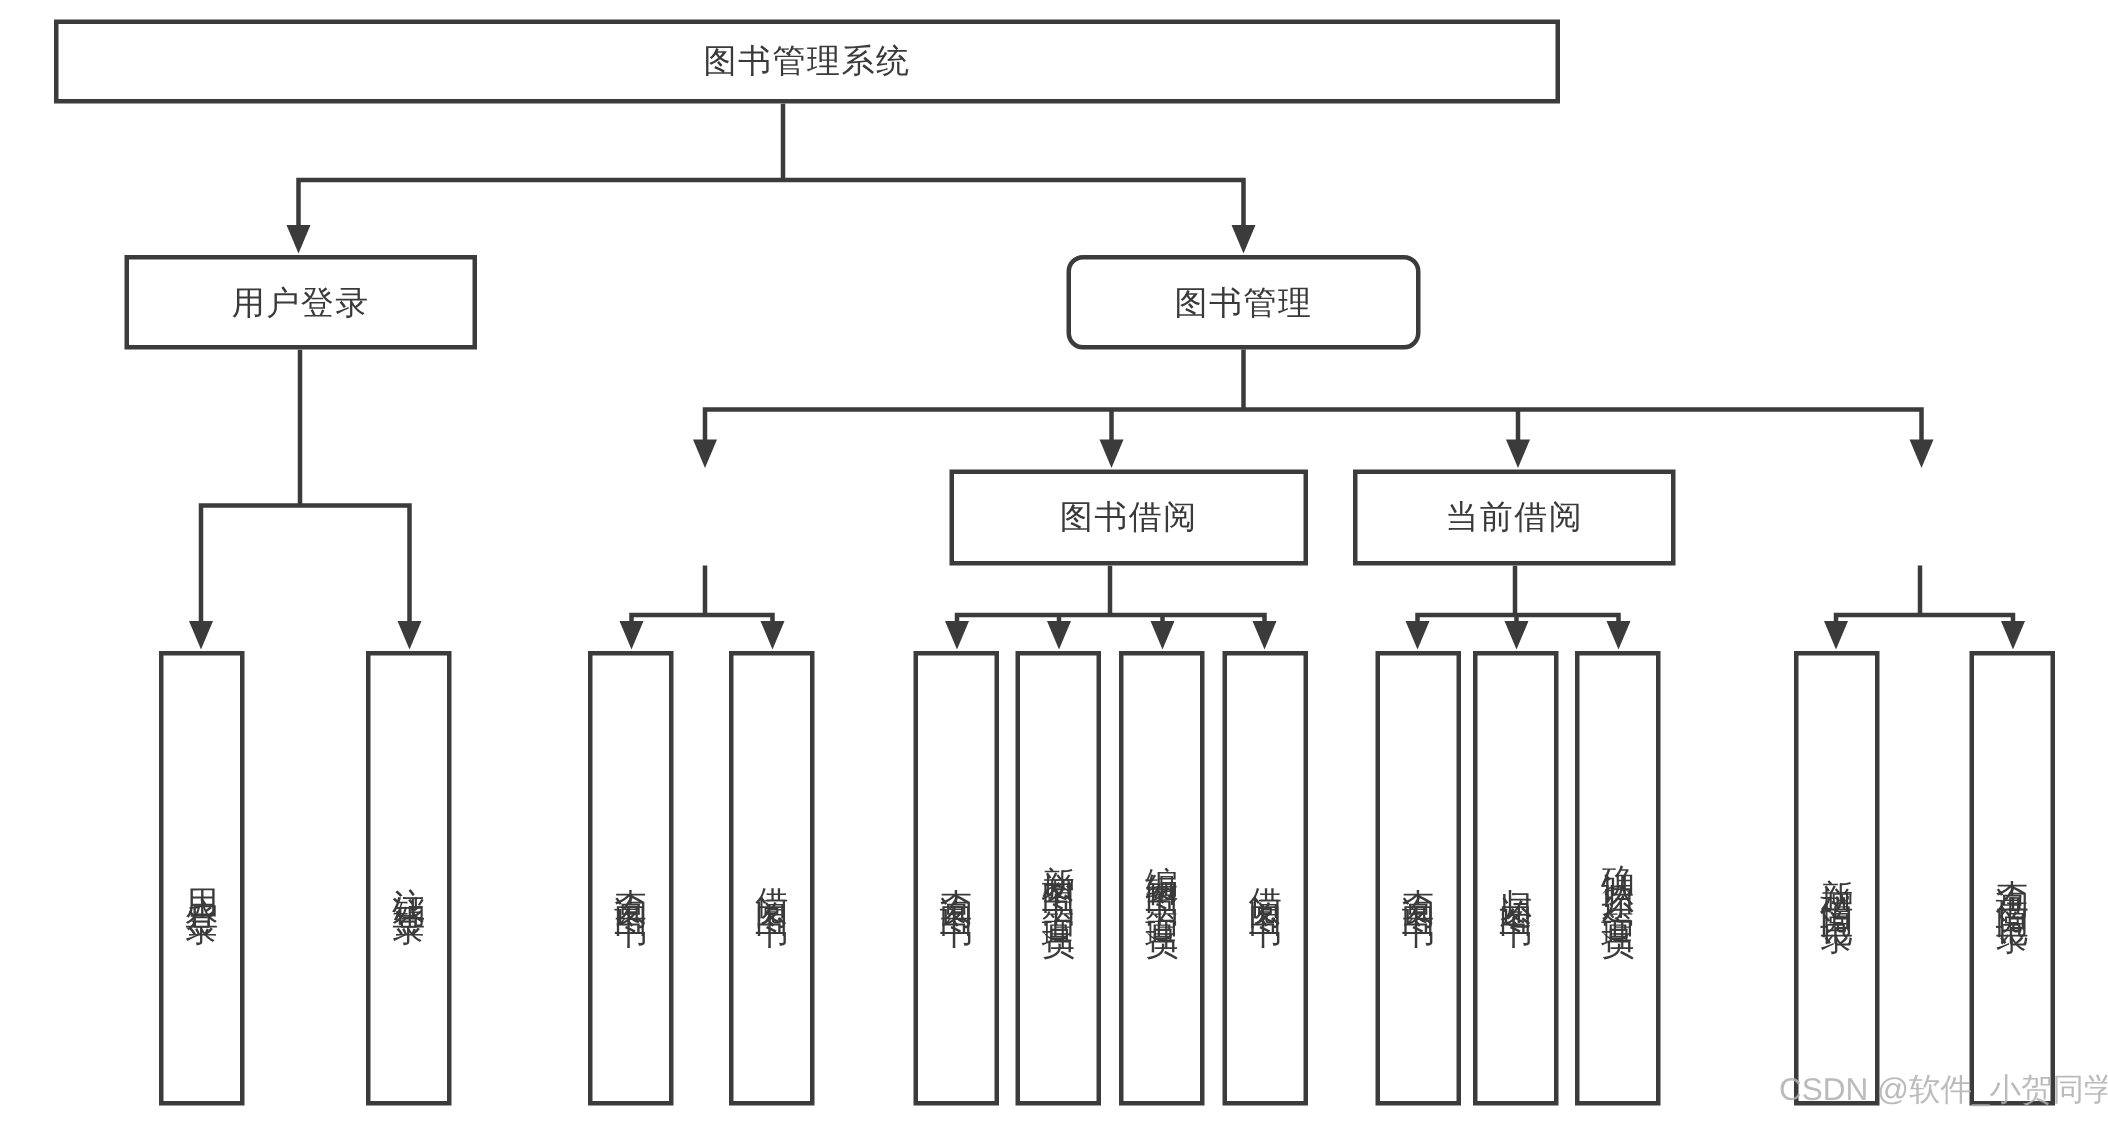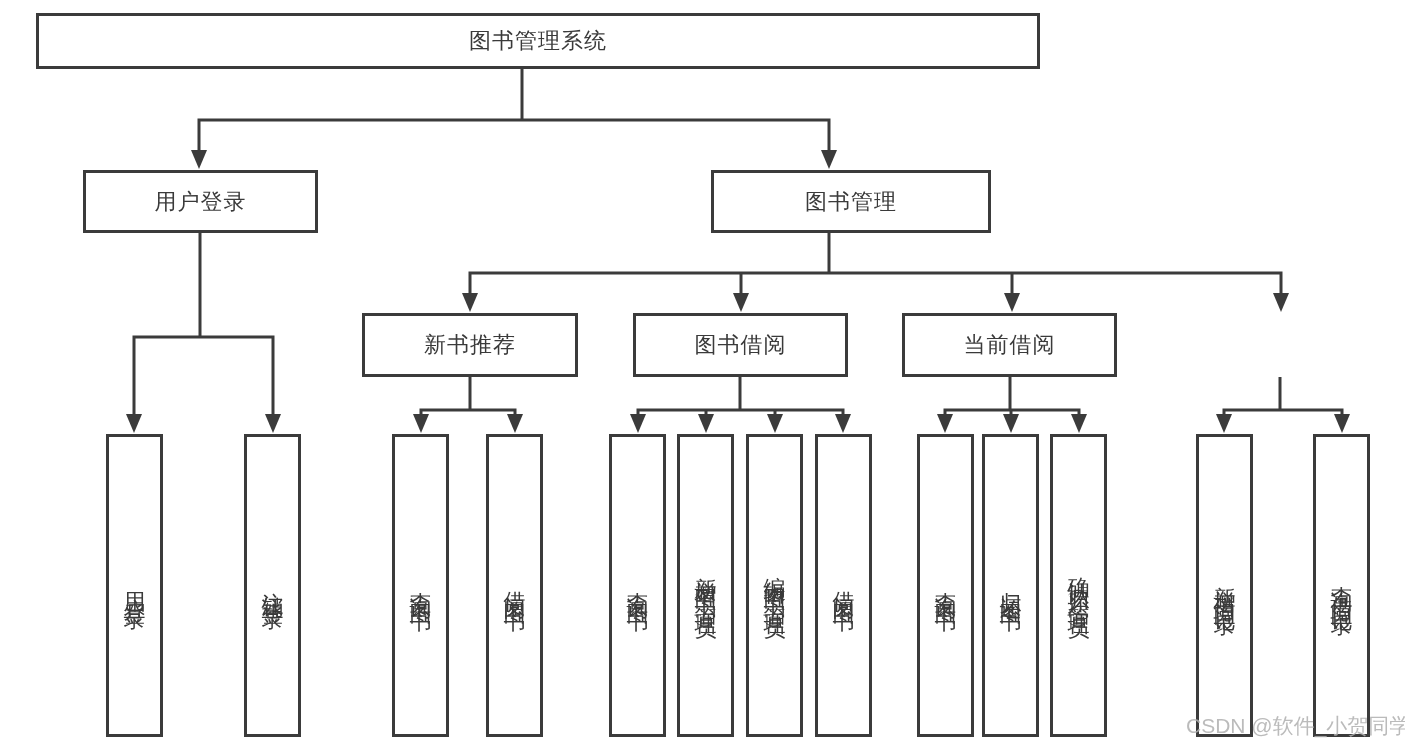--- a/index.html
+++ b/index.html
@@ -42,24 +42,24 @@
     text-orientation: mixed;
     font-size: 22px;
     letter-spacing: 6px;
     line-height: 1;
     white-space: nowrap;
   }
   
   .n-root      { left: 20px;   top: 13px;  width: 1004px; height: 56px; margin-left: 16px; }
   
   .n-user      { left: 83px;   top: 170px; width: 235px;  height: 63px; }
-  .n-bookmgmt  { left: 711px;  top: 170px; width: 280px;  height: 63px; }
+  .n-bookmgmt  { left: 711px;  top: 170px; width: 236px;  height: 63px; border-radius: 11px; }
   
   .n-newbooks  { left: 362px;  top: 313px; width: 216px;  height: 64px; }
-  .n-borrow    { left: 633px;  top: 313px; width: 215px;  height: 64px; }
+  .n-borrow    { left: 633px;  top: 313px; width: 239px;  height: 64px; }
   .n-current   { left: 902px;  top: 313px; width: 215px;  height: 64px; align-items: center; }
   .n-records   { left: 1171px; top: 313px; width: 218px;  height: 64px; }
   
   .leaf { top: 434px; width: 57px; height: 303px; }
   .lf-1  { left: 106px;  }
   .lf-2  { left: 244px;  }
   .lf-3  { left: 392px;  }
   .lf-4  { left: 486px;  }
   .lf-5  { left: 609px;  }
   .lf-6  { left: 677px;  }
@@ -145,23 +145,20 @@
     <span>图书管理系统</span>
   </div>
 
   <div class="box hbox n-user">
     <span>用户登录</span>
   </div>
   <div class="box hbox n-bookmgmt">
     <span>图书管理</span>
   </div>
 
-  <div class="box hbox n-newbooks">
-    <span>新书推荐</span>
-  </div>
   <div class="box hbox n-borrow">
     <span>图书借阅</span>
   </div>
   <div class="box hbox n-current">
     <span>当前借阅</span>
   </div>
 
   <div class="box vbox leaf lf-1">
     <span>用户登录</span>
   </div>

